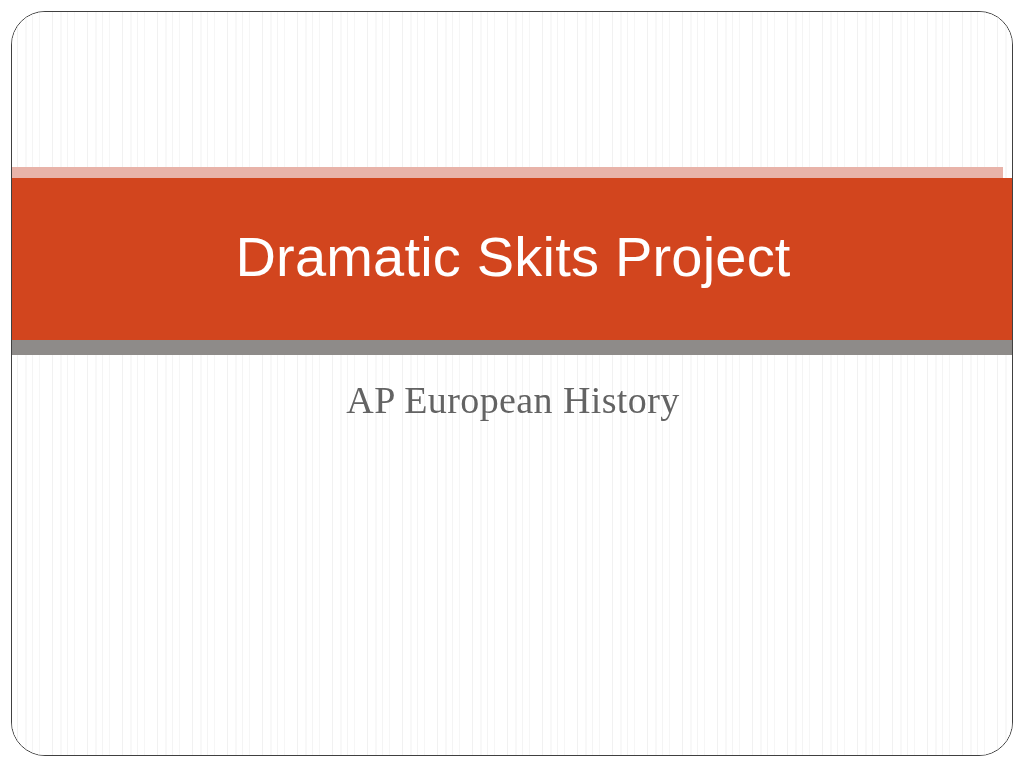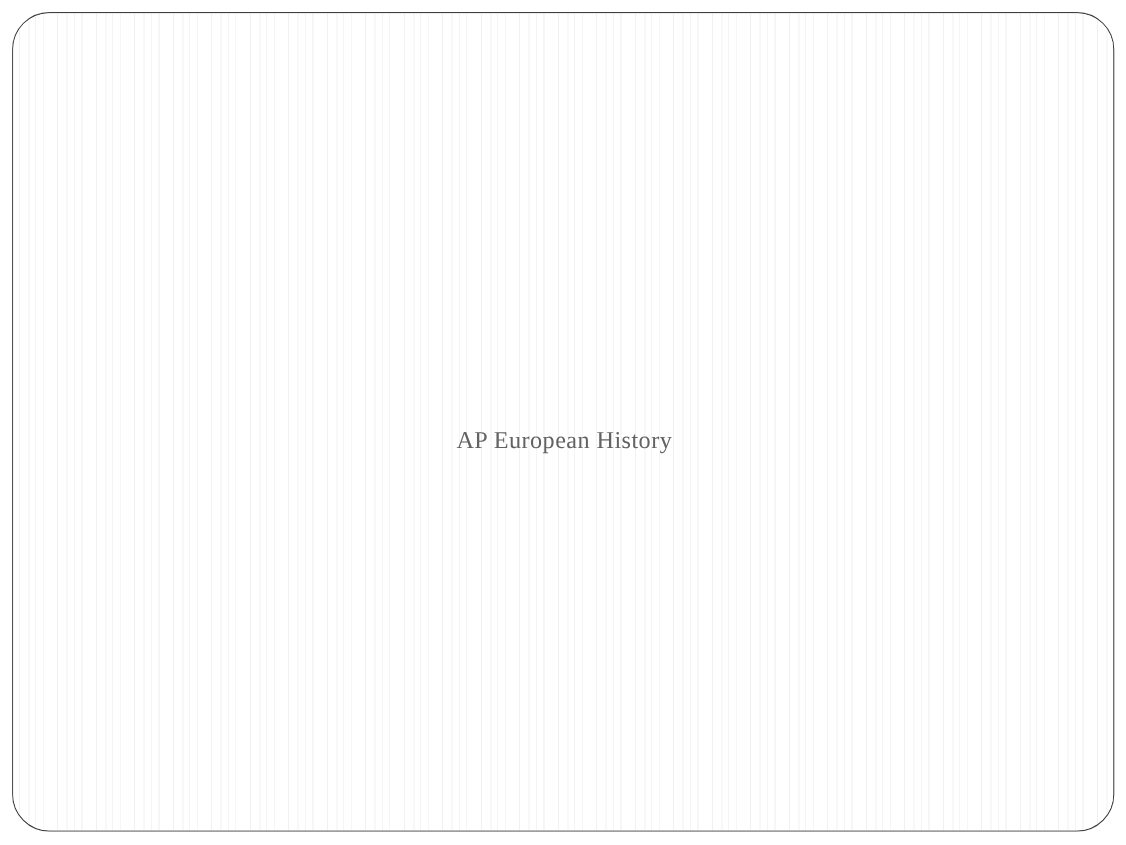--- a/index.html
+++ b/index.html
@@ -127,21 +127,21 @@
     top: 358px;
     width: 1002px;
     height: 60px;
     display: flex;
     align-items: center;
     justify-content: center;
   }
 
   #subtitle-text {
     font-family: "Liberation Serif", "DejaVu Serif", serif;
-    font-size: 22px;
+    font-size: 38px;
     font-weight: 400;
     color: #636363;
     letter-spacing: 0.4px;
     white-space: nowrap;
     text-align: center;
   }
 
   
   #content-area {
     position: absolute;
@@ -153,20 +153,31 @@
 </style>
 </head>
 <body>
 
 <div id="slide-root">
 
   <div id="slide-card">
 
     <div id="slide-bg"></div>
 
+    <div id="title-banner">
+
+      <div id="accent-stripe-top"></div>
+
+      <div id="title-band">
+        <div id="title-text">Dramatic Skits Project</div>
+      </div>
+
+      <div id="accent-stripe-bottom"></div>
+
+    </div>
 
     <div id="subtitle-area">
       <div id="subtitle-text">AP European History</div>
     </div>
 
     <div id="content-area"></div>
 
   </div>
 
 </div>

